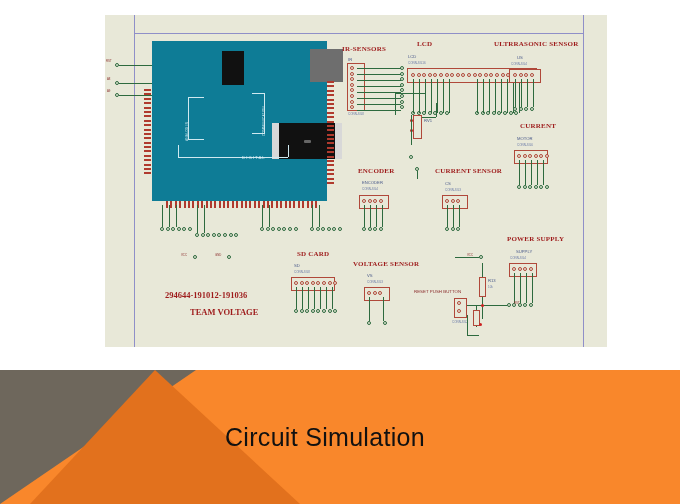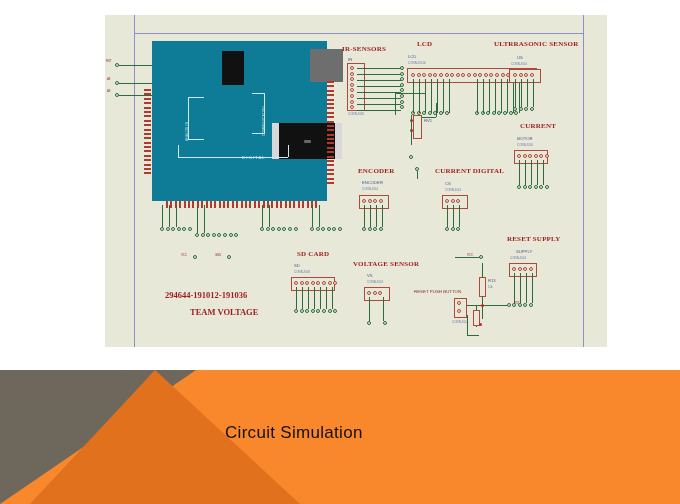--- a/index.html
+++ b/index.html
@@ -122,21 +122,21 @@
     position:absolute;left:0;top:0;width:680px;height:134px;
   }
   #banner-text-wrap{position:absolute;left:0;top:0;width:680px;height:134px;}
   #title-line-1{
     position:absolute;left:14px;top:18px;
     font-size:25px;color:#111111;font-family:"Liberation Sans",sans-serif;
     letter-spacing:.3px;
   }
   #title-line-2{
     position:absolute;left:225px;top:53px;
-    font-size:17px;color:#111111;font-family:"Liberation Sans",sans-serif;
+    font-size:25px;color:#111111;font-family:"Liberation Sans",sans-serif;
     letter-spacing:.3px;
   }
 </style>
 </head>
 <body>
 
 <div id="schematic-area">
 
   <div id="schematic-canvas">
 
@@ -490,39 +490,39 @@
         <div class="pad green"></div>
     </div>
     <div class="wire v" style="left:259px;top:190px;height:22px;"></div>
     <div class="wire v" style="left:265px;top:190px;height:22px;"></div>
     <div class="wire v" style="left:271px;top:190px;height:22px;"></div>
     <div class="wire v" style="left:277px;top:190px;height:22px;"></div>
 
     <div class="term" style="left:310px;top:152px;"></div>
     <div class="wire v" style="left:312px;top:156px;height:8px;"></div>
 
-    <div class="sect-title" style="left:330px;top:152px;">CURRENT DIGITAL</div>
+    <div class="sect-title" style="left:330px;top:152px;">CURRENT SENSOR</div>
     <div class="ref" style="left:340px;top:166px;">CS</div>
     <div class="ref sub" style="left:340px;top:173px;">CONN-SIL3</div>
     <div class="conn-box" style="left:337px;top:180px;width:26px;height:14px;"></div>
     <div class="conn-pads" style="left:340px;top:184px;">
       <div class="pad"></div>
         <div class="pad"></div>
         <div class="pad"></div>
     </div>
     <div class="conn-pads" style="left:340px;top:212px;">
       <div class="pad green"></div>
         <div class="pad green"></div>
         <div class="pad green"></div>
     </div>
     <div class="wire v" style="left:342px;top:190px;height:22px;"></div>
     <div class="wire v" style="left:348px;top:190px;height:22px;"></div>
     <div class="wire v" style="left:354px;top:190px;height:22px;"></div>
 
-    <div class="sect-title" style="left:402px;top:220px;">RESET SUPPLY</div>
+    <div class="sect-title" style="left:402px;top:220px;">POWER SUPPLY</div>
     <div class="ref" style="left:411px;top:234px;">SUPPLY</div>
     <div class="ref sub" style="left:405px;top:241px;">CONN-SIL4</div>
     <div class="conn-box" style="left:404px;top:248px;width:28px;height:14px;"></div>
     <div class="conn-pads" style="left:407px;top:252px;">
       <div class="pad"></div>
         <div class="pad"></div>
         <div class="pad"></div>
         <div class="pad"></div>
     </div>
     <div class="conn-pads" style="left:407px;top:288px;">

